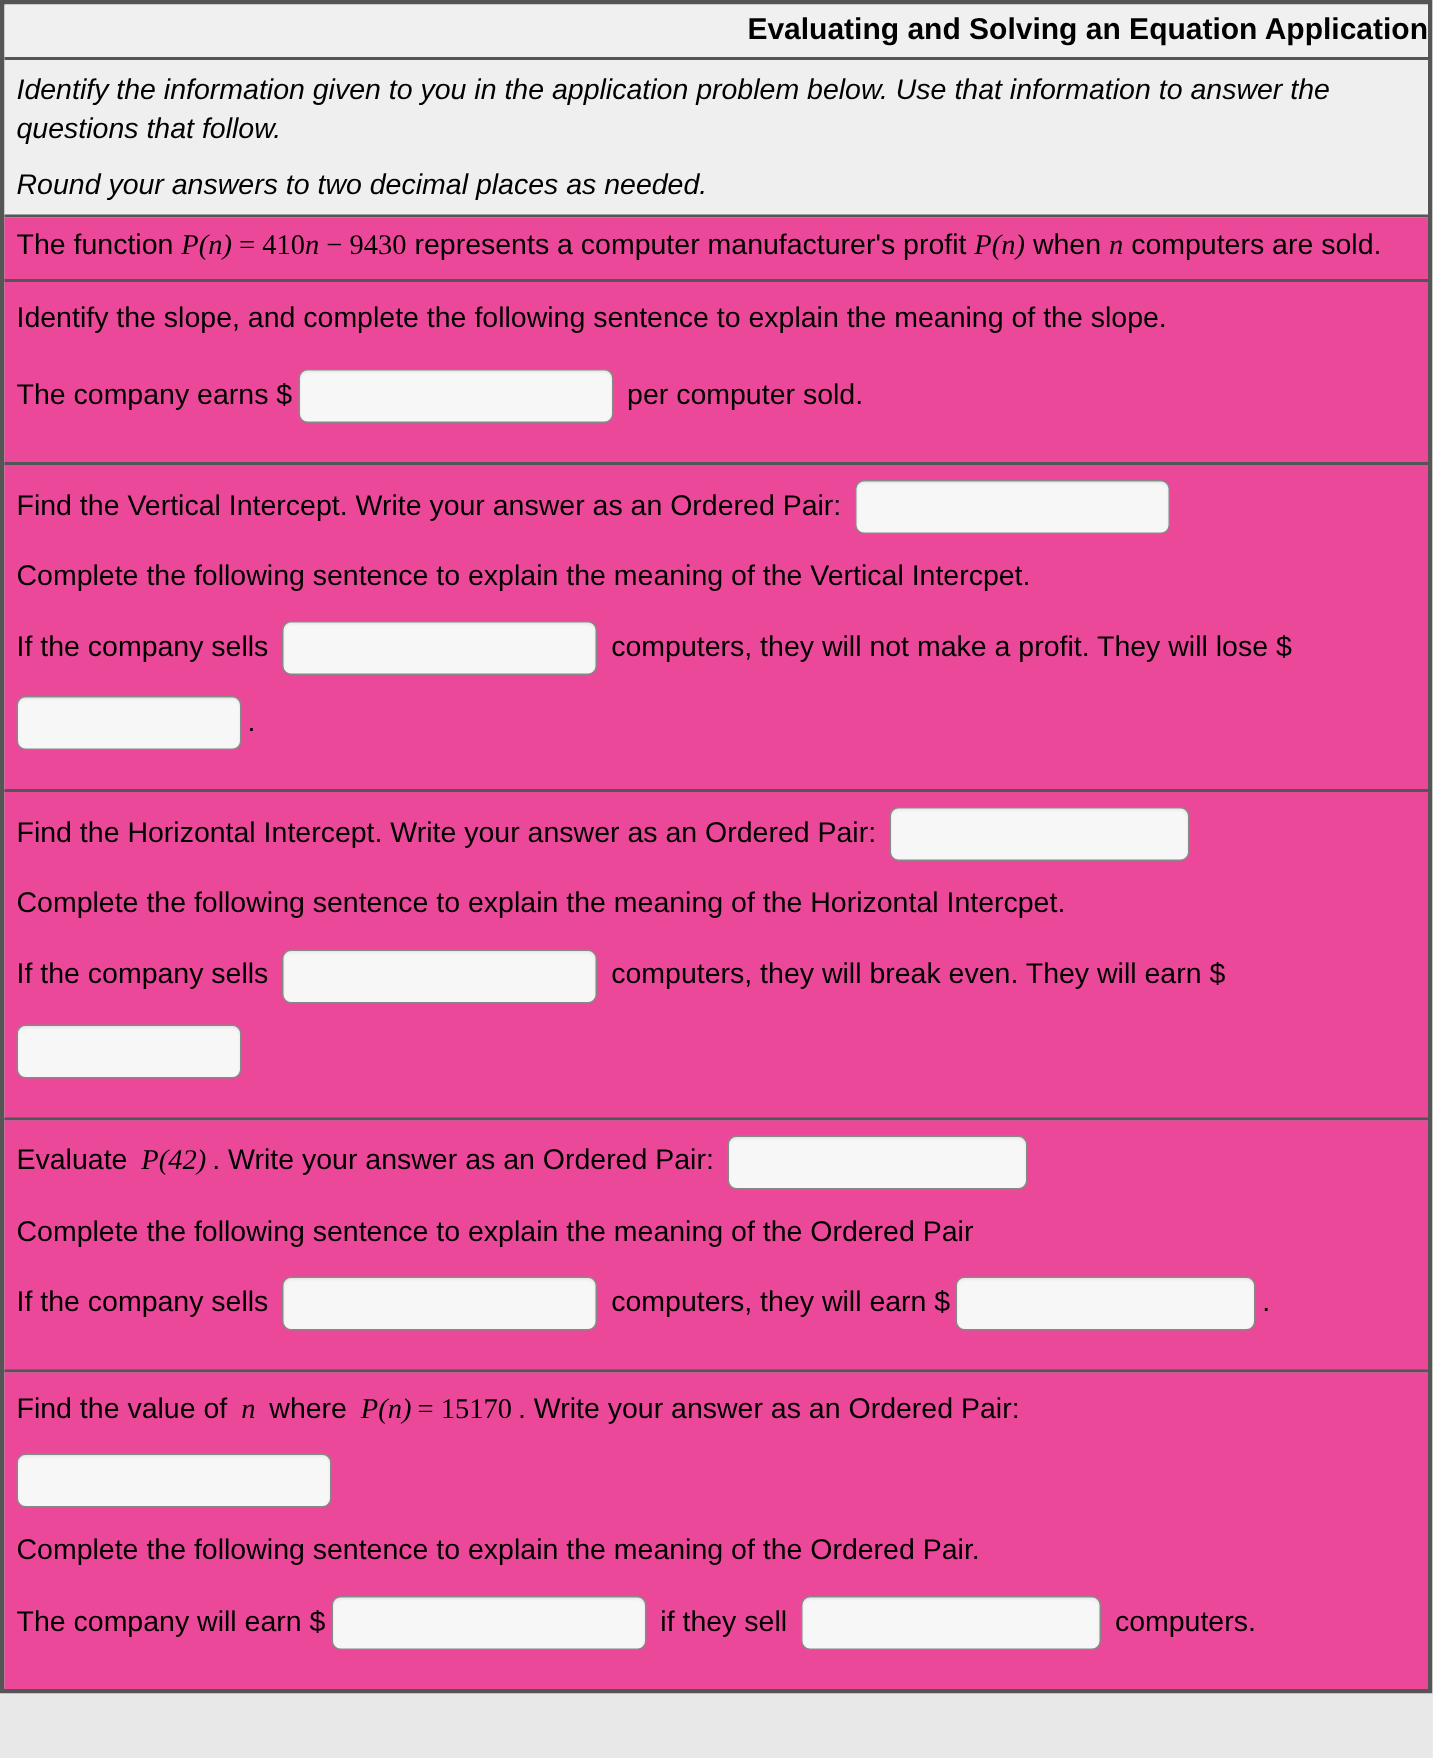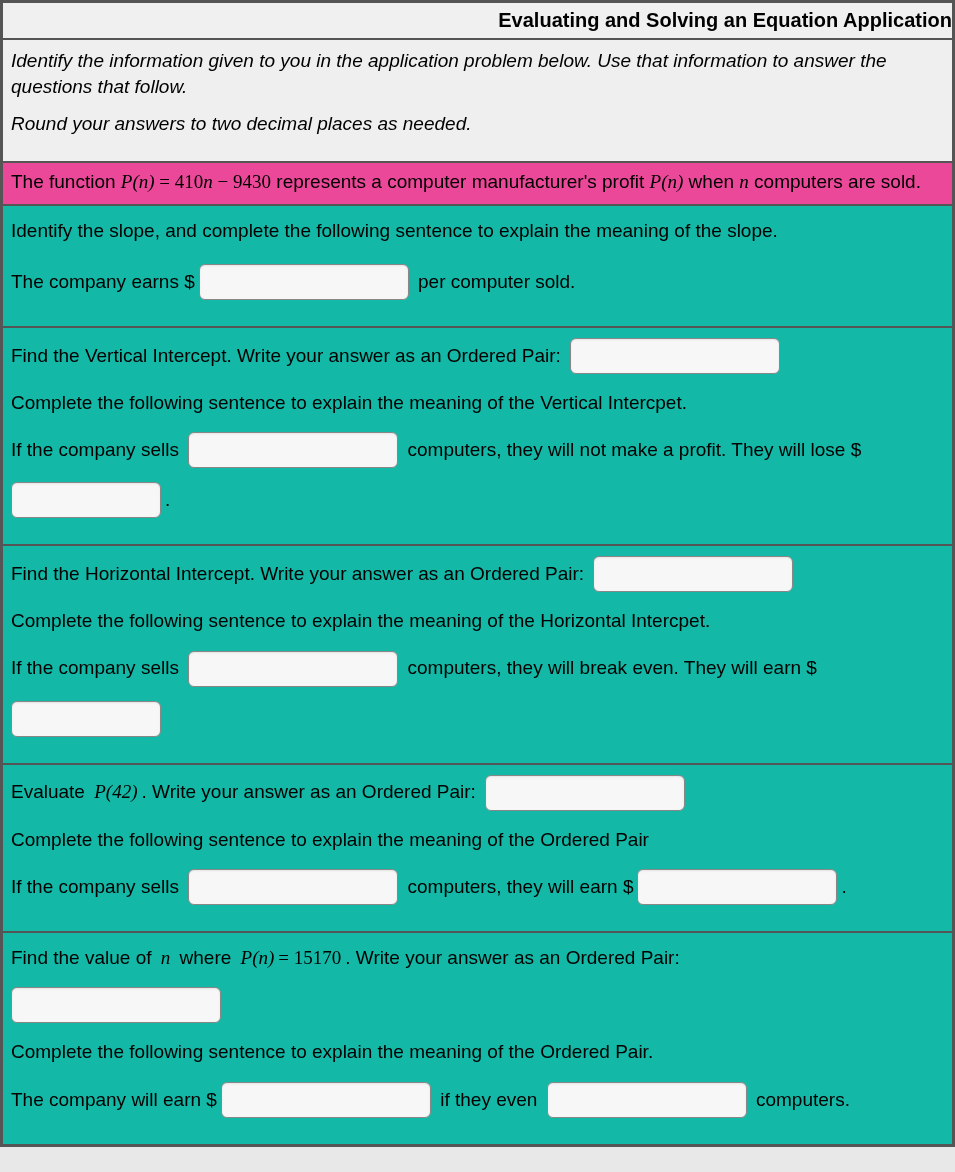--- a/index.html
+++ b/index.html
@@ -18,38 +18,38 @@
   }
   .header-cell {
     text-align: right;
     font-weight: bold;
     font-size: 20px;
     padding: 6px 0;
     border-bottom: 2px solid #555;
     background: #f0f0f0;
   }
   .instr-cell {
-    padding: 8px 8px 24px 8px;
+    padding: 8px 8px 6px 8px;
     border-bottom: 2px solid #555;
     font-style: italic;
     background: #efefef;
     line-height: 1.35;
   }
   .instr-cell .p1 { margin: 0 0 12px 0; }
   .instr-cell .p2 { margin: 0; }
   .func-cell {
     padding: 6px 8px 8px 8px;
     border-bottom: 2px solid #555;
     background: #ec4899;
     line-height: 1.4;
   }
   .section {
     padding: 10px 8px 12px 8px;
     border-bottom: 2px solid #555;
-    background: #14b8a6;
+    background: #ec4899;
     line-height: 1.6;
   }
   .section:last-child { border-bottom: none; }
   .row { margin: 14px 0; display: flex; align-items: center; flex-wrap: wrap; gap: 4px; }
   .row.first { margin-top: 0; }
   .row.lead { margin-top: 0; margin-bottom: 18px; }
   .row.tight { margin-top: 4px; }
   .txt { white-space: pre; }
   input.blank {
     height: 36px;
@@ -150,19 +150,19 @@
         <span class="mathn"> = 15170</span>
         <span class="txt">. Write your answer as an Ordered Pair:</span>
     </div>
     <div class="row tight">
       <input class="blank w210" style="">
     </div>
     <div class="row">Complete the following sentence to explain the meaning of the Ordered Pair.</div>
     <div class="row">
       <span class="txt">The company will earn $</span>
       <input class="blank w210" style="">
-      <span class="txt"> if they even </span>
+      <span class="txt"> if they sell </span>
       <input class="blank w200" style="">
       <span class="txt"> computers.</span>
     </div>
   </div>
 
 </div>
 
 </body></html>

